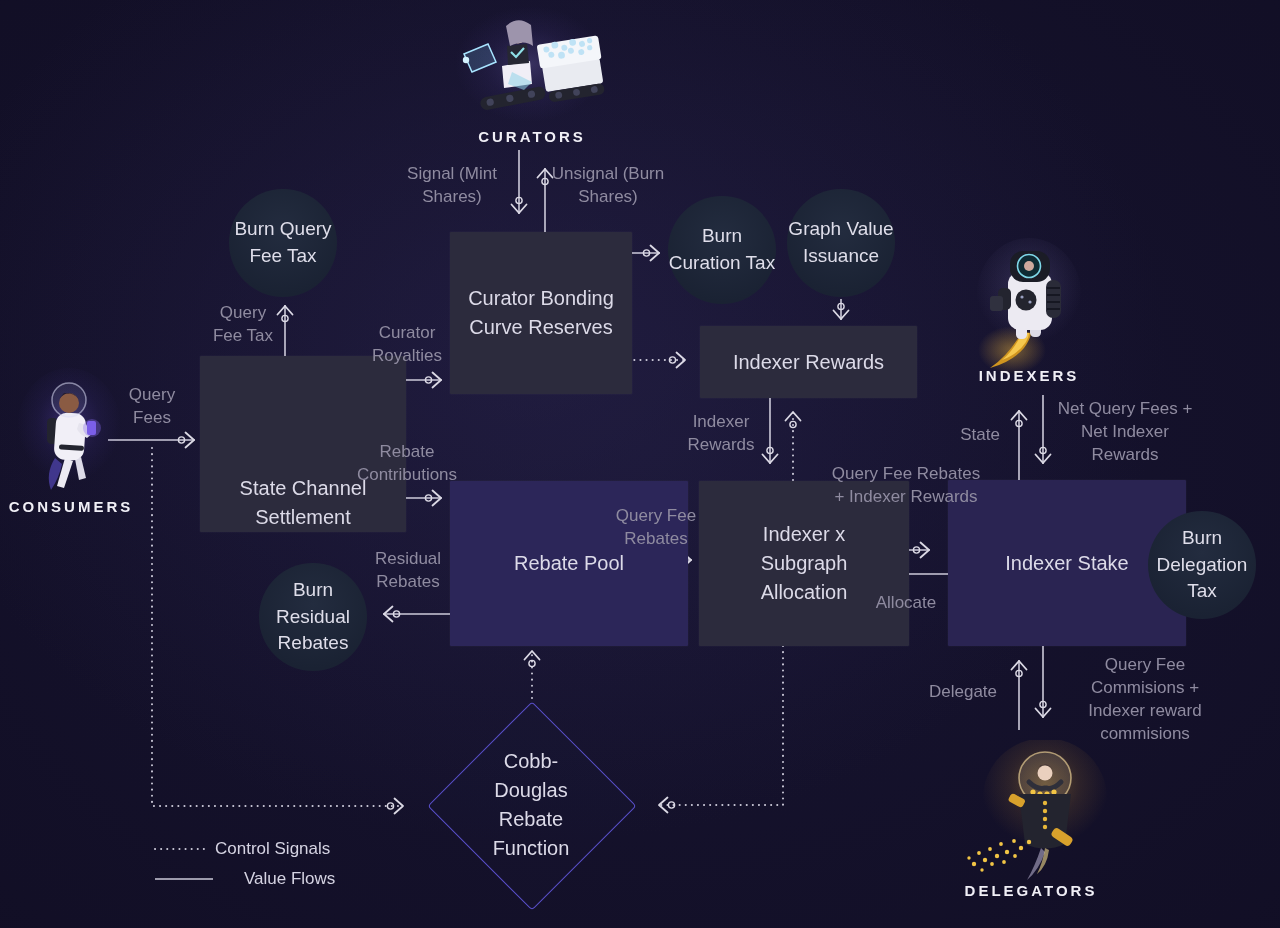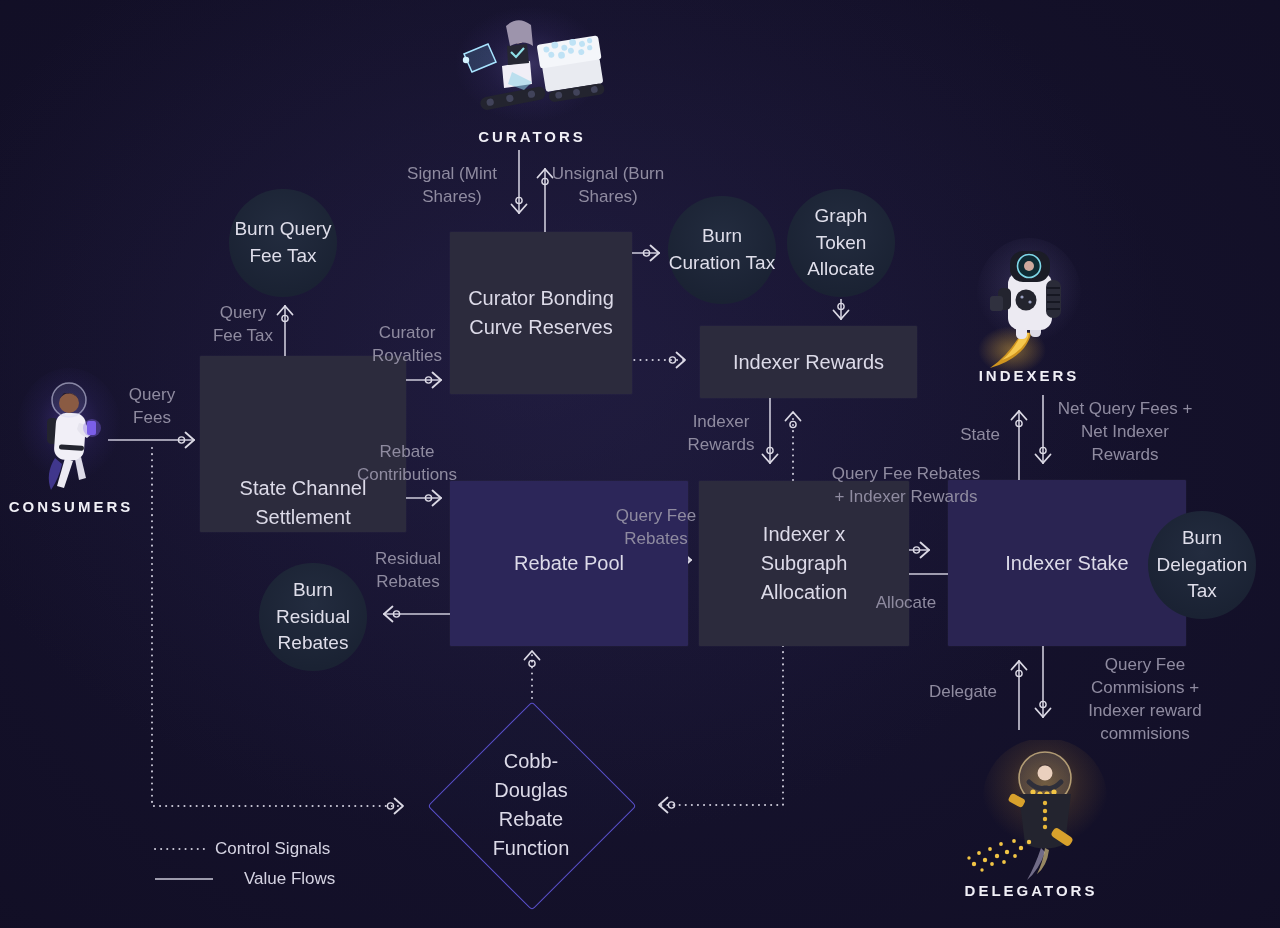--- a/index.html
+++ b/index.html
@@ -153,21 +153,21 @@
       <span>Indexer Stake</span>
     </div>
 
   <div class="bcircle" id="circ-burn-query">
       <span>Burn Query Fee Tax</span>
     </div>
   <div class="bcircle" id="circ-burn-curation">
       <span>Burn Curation Tax</span>
     </div>
   <div class="bcircle" id="circ-issuance">
-      <span>Graph Token Allocate</span>
+      <span>Graph Value Issuance</span>
     </div>
   <div class="bcircle" id="circ-burn-residual">
       <span>Burn Residual Rebates</span>
     </div>
   <div class="bcircle" id="circ-burn-delegation">
       <span>Burn Delegation Tax</span>
     </div>
 
   <div id="diamond-shape"></div>
   <div id="diamond-text">Cobb-Douglas Rebate Function</div>

